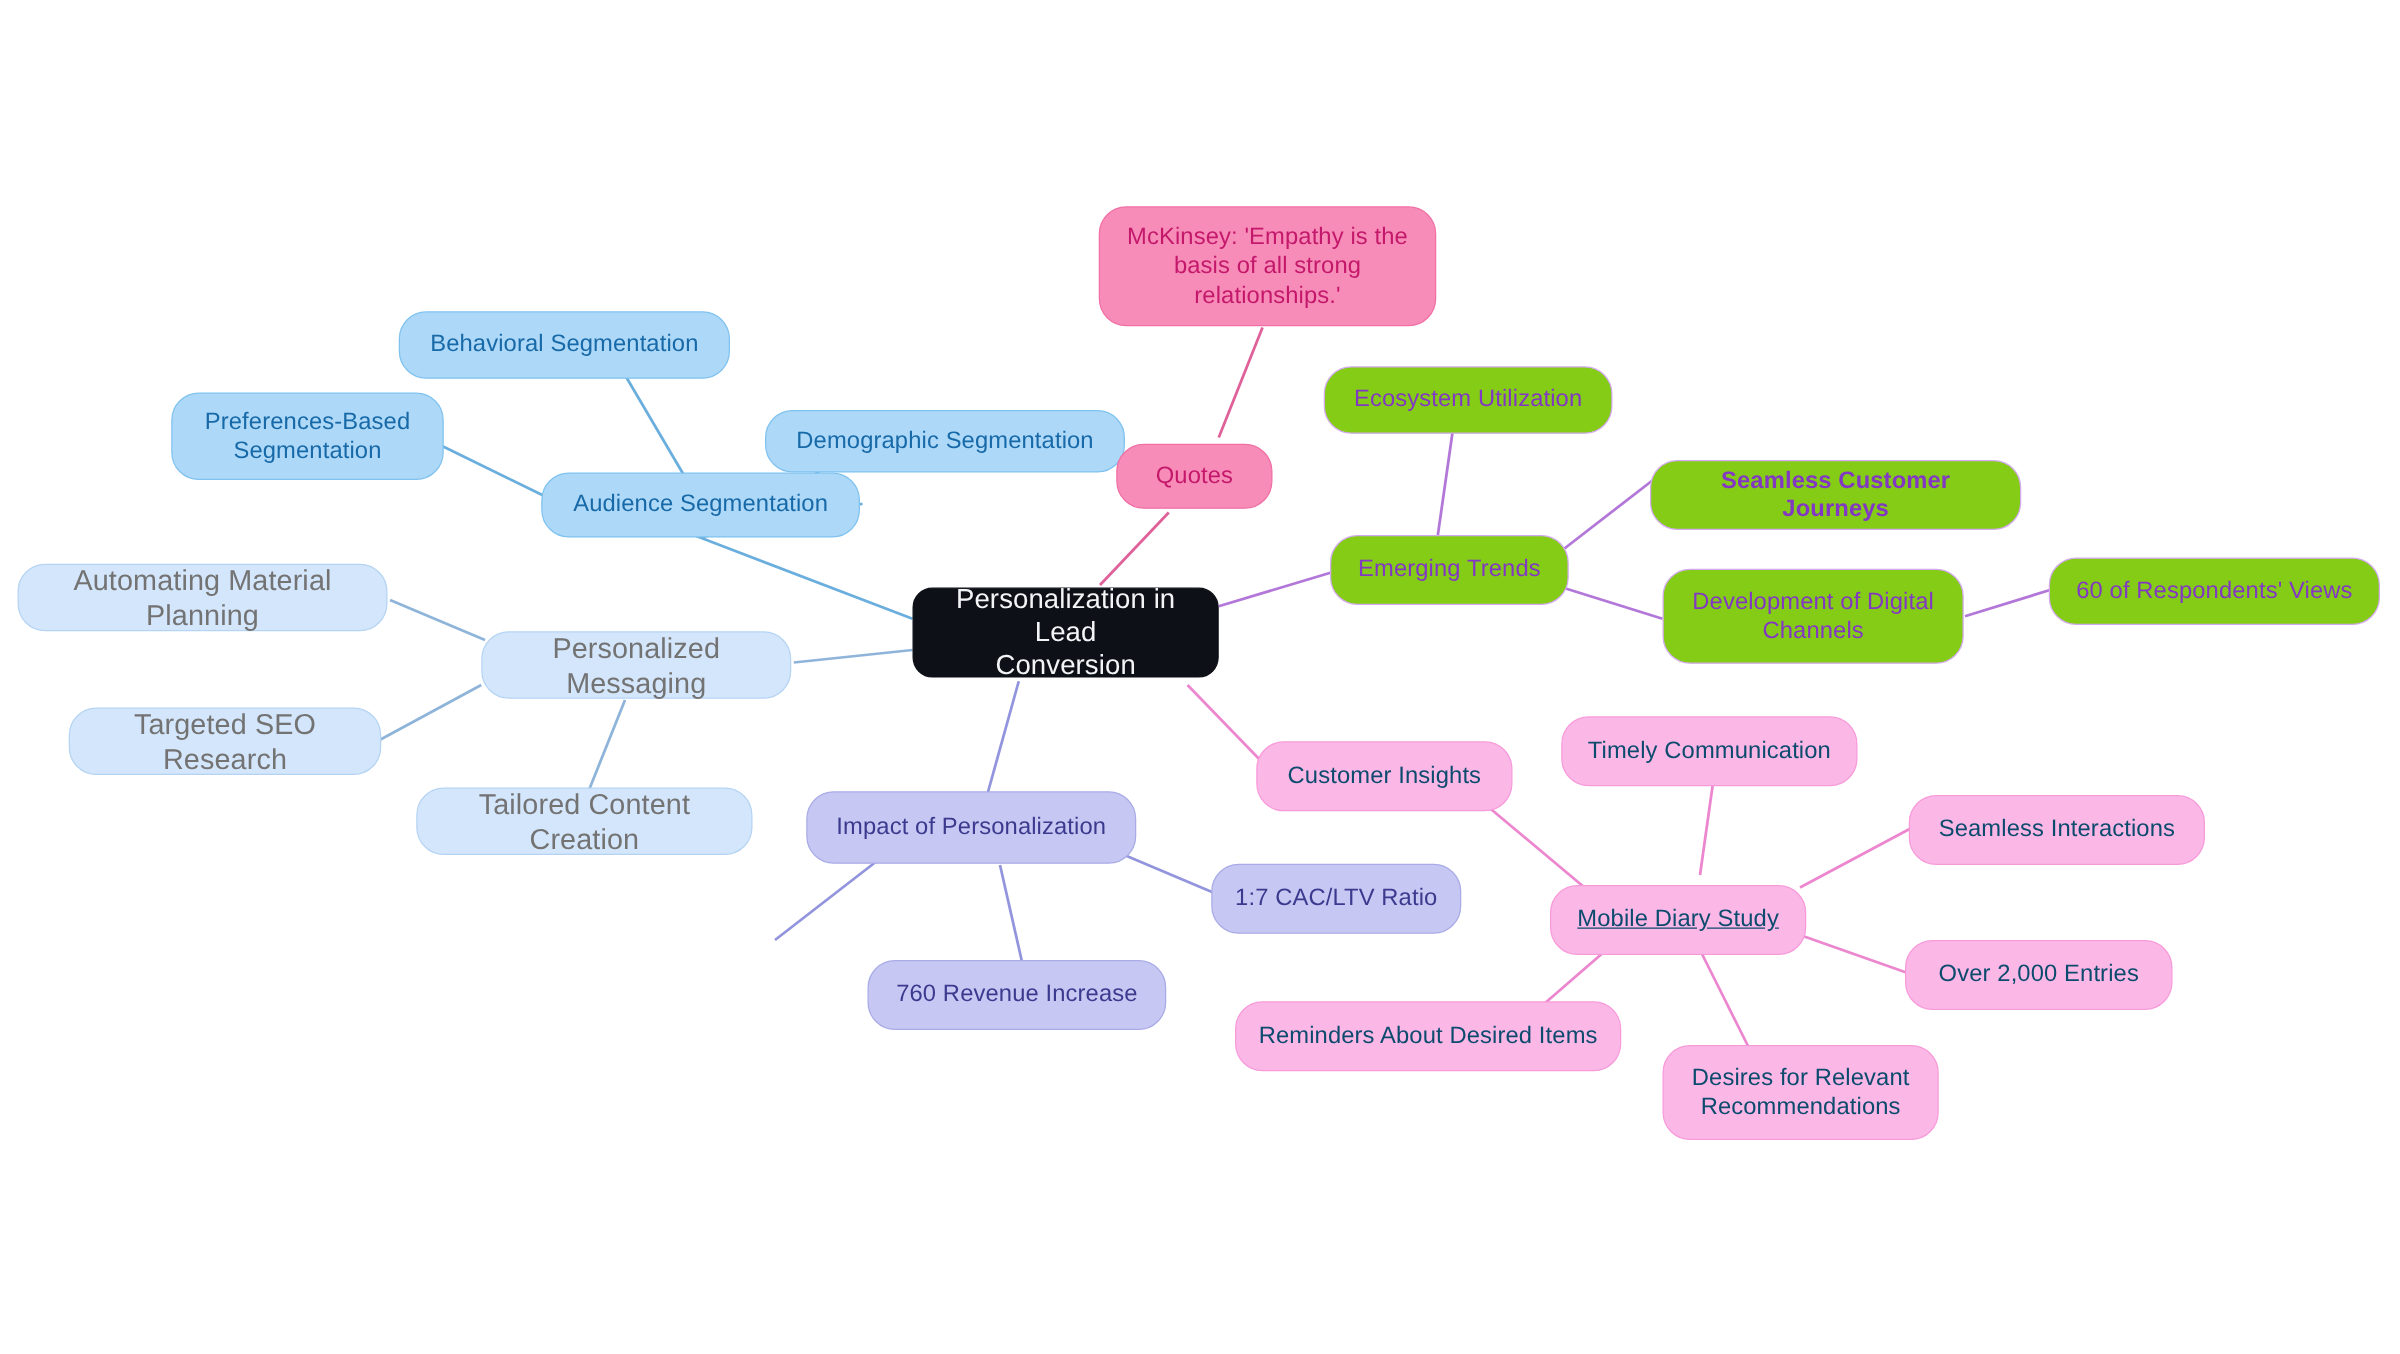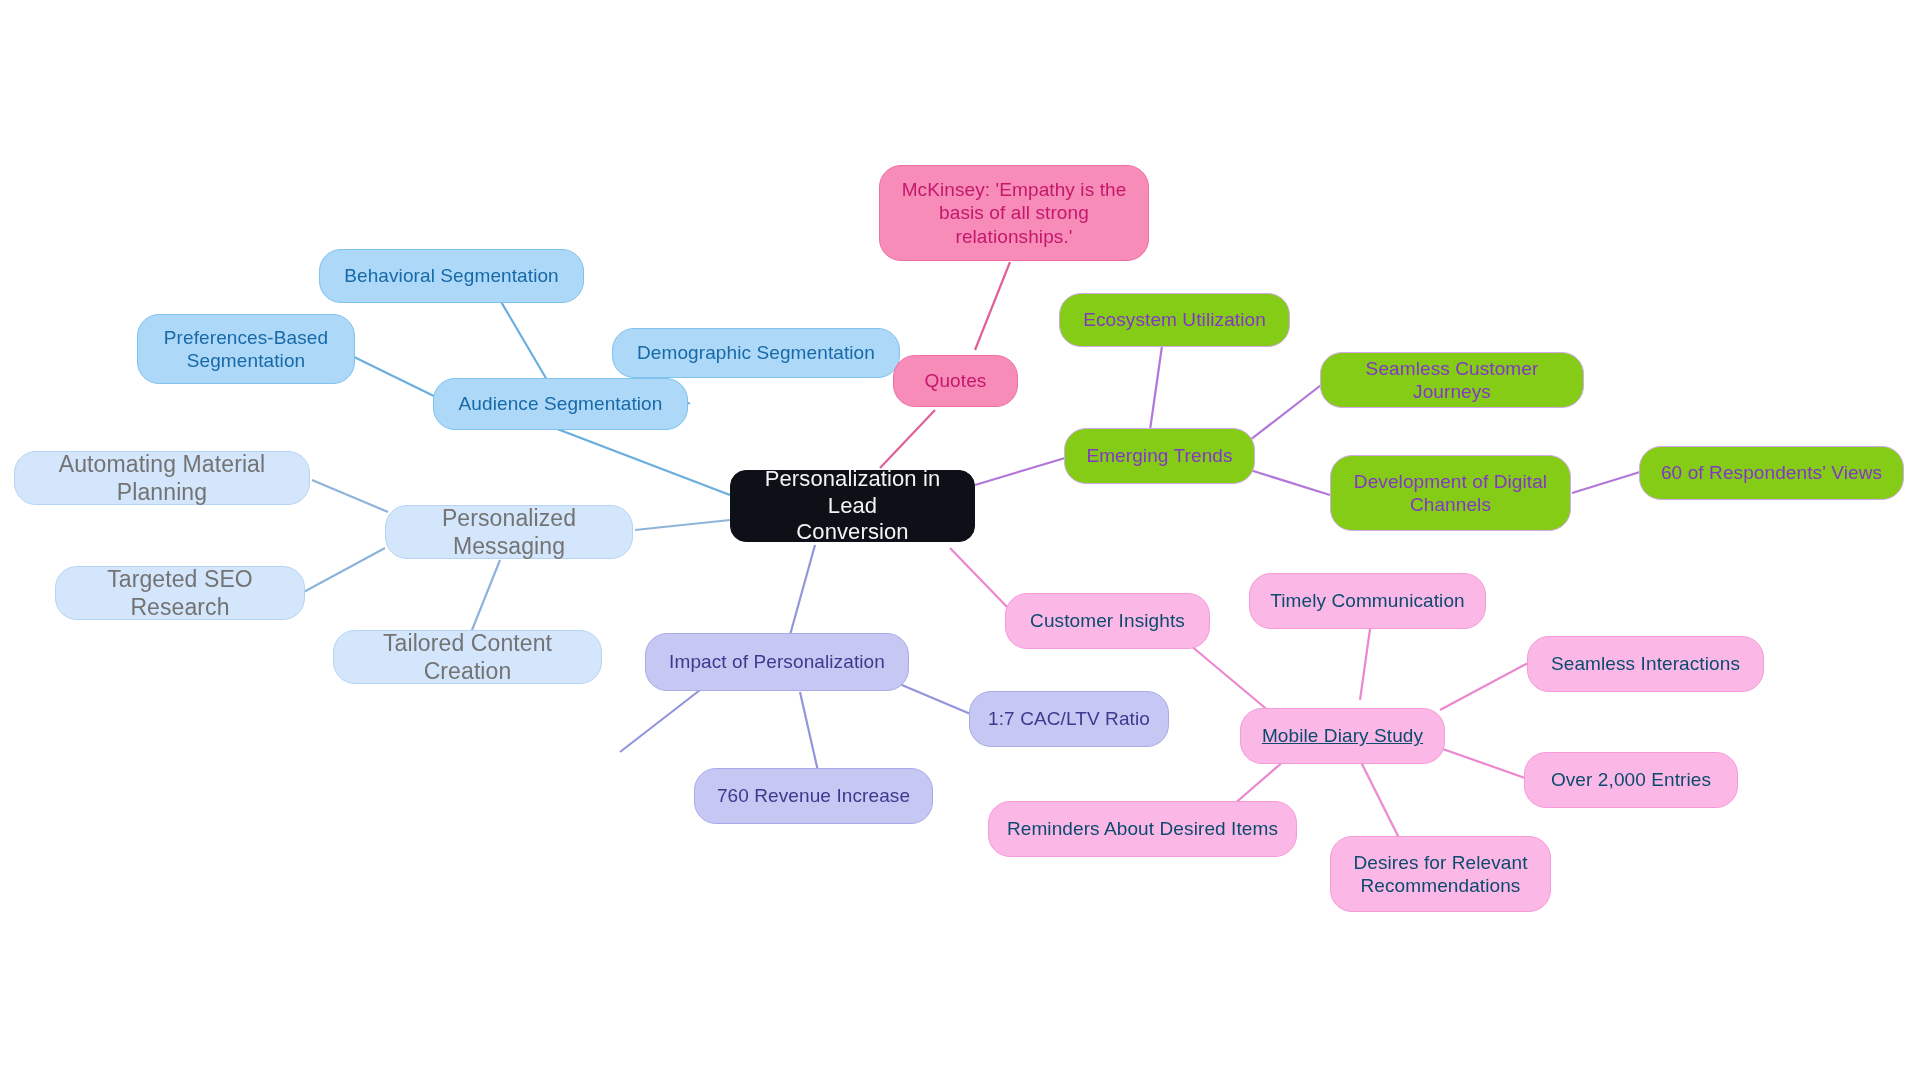--- a/index.html
+++ b/index.html
@@ -150,21 +150,21 @@
   <div class="node n-peri" style="left:694px; top:768px; width:239px; height:56px;">760 Revenue Increase</div>
   <div class="node n-peri" style="left:969px; top:691px; width:200px; height:56px;">1:7 CAC/LTV Ratio</div>
 
   <div class="node n-pink-deep" style="left:893px; top:355px; width:125px; height:52px;">Quotes</div>
   <div class="node n-pink-deep" style="left:879px; top:165px; width:270px; height:96px;">McKinsey: 'Empathy is the
 basis of all strong
 relationships.'</div>
 
   <div class="node n-violet" style="left:1064px; top:428px; width:191px; height:56px;">Emerging Trends</div>
   <div class="node n-violet" style="left:1059px; top:293px; width:231px; height:54px;">Ecosystem Utilization</div>
-  <div class="node n-violet" style="left:1320px; top:352px; width:264px; height:56px;">Seamless Customer Journeys</div>
+  <div class="node n-violet" style="left:1320px; top:368px; width:297px; height:56px;font-weight:bold;">Seamless Customer Journeys</div>
   <div class="node n-violet" style="left:1330px; top:455px; width:241px; height:76px;">Development of Digital
 Channels</div>
   <div class="node n-violet" style="left:1639px; top:446px; width:265px; height:54px;">60 of Respondents' Views</div>
 
   <div class="node n-pink-light" style="left:1240px; top:708px; width:205px; height:56px;text-decoration:underline;">Mobile Diary Study</div>
   <div class="node n-pink-light" style="left:1005px; top:593px; width:205px; height:56px;">Customer Insights</div>
   <div class="node n-pink-light" style="left:1249px; top:573px; width:237px; height:56px;">Timely Communication</div>
   <div class="node n-pink-light" style="left:1527px; top:636px; width:237px; height:56px;">Seamless Interactions</div>
   <div class="node n-pink-light" style="left:1524px; top:752px; width:214px; height:56px;">Over 2,000 Entries</div>
   <div class="node n-pink-light" style="left:988px; top:801px; width:309px; height:56px;">Reminders About Desired Items</div>

